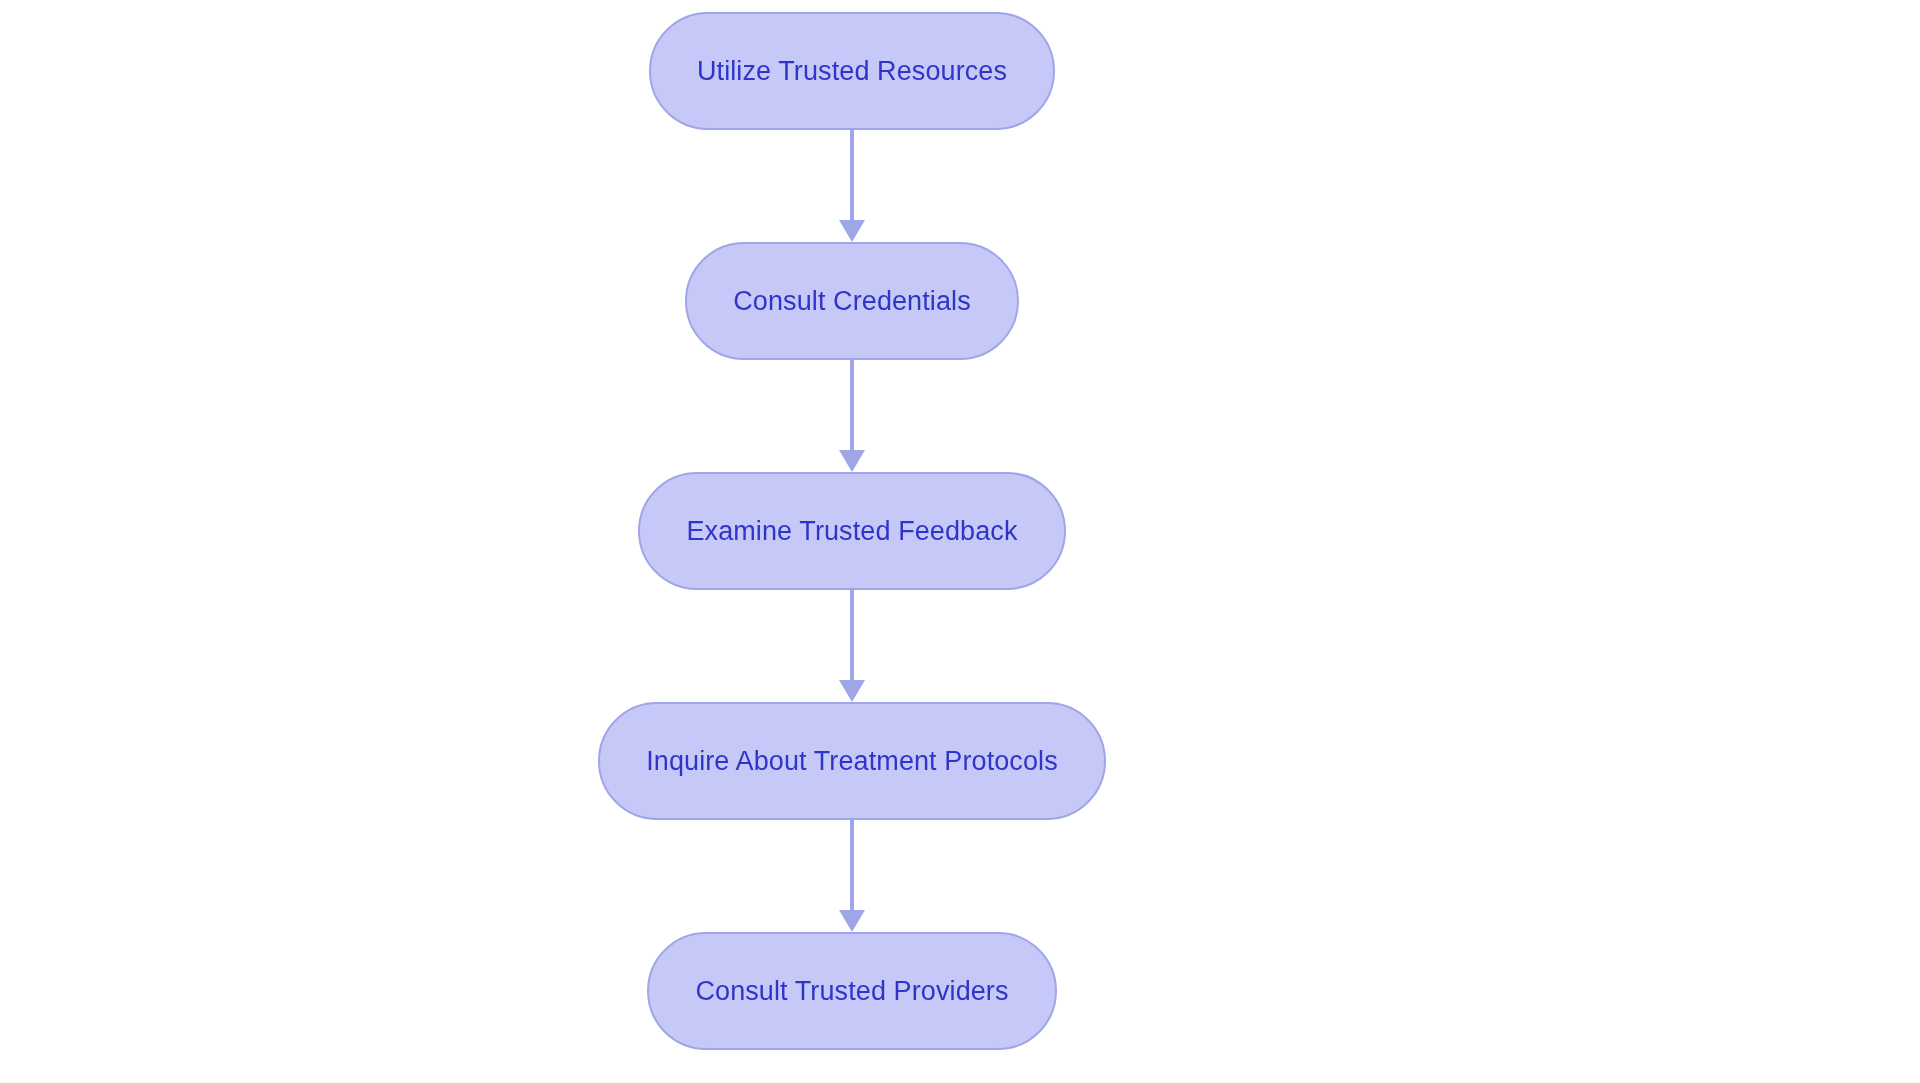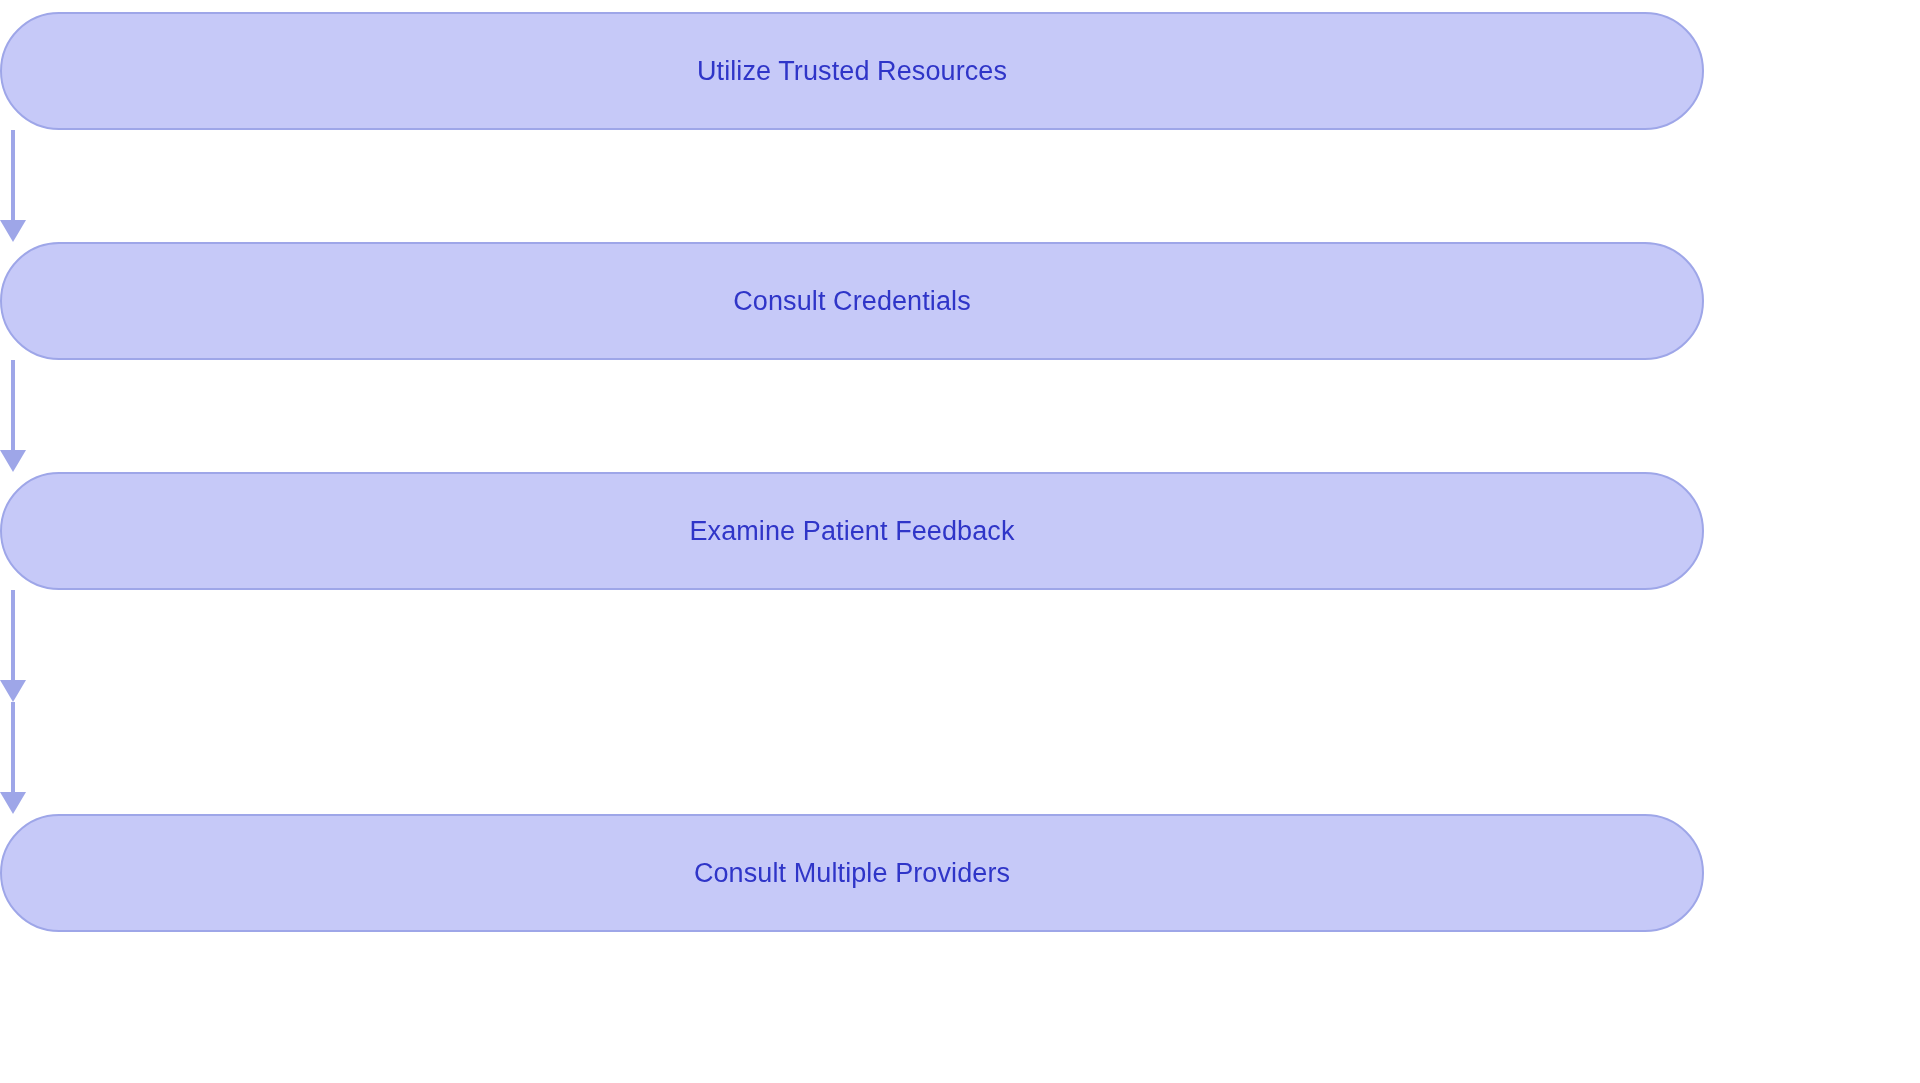--- a/index.html
+++ b/index.html
@@ -23,20 +23,21 @@
   }
 
   .flow-column {
     position: absolute;
     left: 0;
     top: 0;
     width: 1704px;
     height: 1083px;
     display: flex;
     flex-direction: column;
+    align-items: center;
     justify-content: flex-start;
   }
 
   
   .node {
     box-sizing: border-box;
     height: 118px;
     display: flex;
     align-items: center;
     justify-content: center;
@@ -101,32 +102,35 @@
     <div class="node">
       <span class="node-label">Consult Credentials</span>
     </div>
 
     <div class="connector">
       <div class="connector-stem"></div>
       <div class="connector-head"></div>
     </div>
 
     <div class="node">
-      <span class="node-label">Examine Patient Feedback</span>
+      <span class="node-label">Examine Trusted Feedback</span>
     </div>
 
     <div class="connector">
       <div class="connector-stem"></div>
       <div class="connector-head"></div>
     </div>
 
+    <div class="node">
+      <span class="node-label">Inquire About Treatment Protocols</span>
+    </div>
 
     <div class="connector">
       <div class="connector-stem"></div>
       <div class="connector-head"></div>
     </div>
 
     <div class="node">
-      <span class="node-label">Consult Multiple Providers</span>
+      <span class="node-label">Consult Trusted Providers</span>
     </div>
 
   </div>
 </div>
 
 </body></html>

